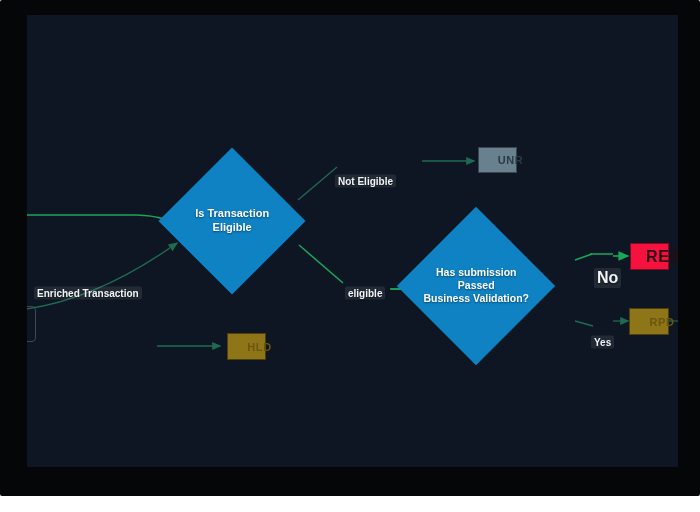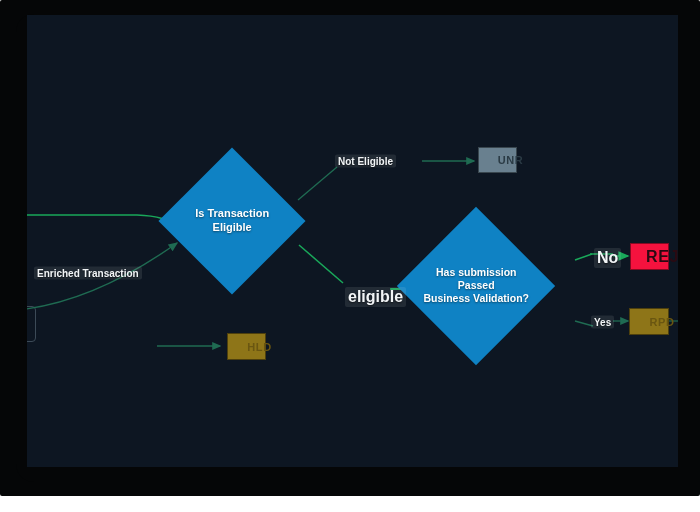--- a/index.html
+++ b/index.html
@@ -51,20 +51,21 @@
   .chip.rej{background:#f5123e;color:#2a0a12;}
 
   
   .edge-label{
     position:absolute;
     color:#f2f5f7;font-weight:bold;
     background:rgba(255,255,255,.09);
     padding:1px 3px;border-radius:2px;
     white-space:nowrap;
     text-shadow:0 1px 2px rgba(0,0,0,.6);
+    margin-top:20px;
   }
 
   svg.edges{position:absolute;left:0;top:0;width:651px;height:452px;overflow:visible;}
 
   
   #clipped-node{
     position:absolute;left:-19px;top:291px;width:26px;height:34px;
     border:1.4px solid #3c4a57;border-radius:4px;background:transparent;
   }
 </style>
@@ -134,21 +135,21 @@
     <div class="node chip rej" style="left:603px;top:228px;width:39px;height:27px;font-size:16px;">
       <span>REJ</span>
     </div>
 
     <div class="node chip rpd" style="left:602px;top:293px;width:40px;height:27px;font-size:11px;text-align:center;">
       <span>RPD</span>
     </div>
 
     <div class="edge-label" style="left:308px;top:146px;font-size:10px;transform:translateY(-50%);">Not Eligible</div>
 
-    <div class="edge-label" style="left:318px;top:282px;font-size:16px;transform:translateY(-50%);">eligible</div>
+    <div class="edge-label" style="left:318px;top:258px;font-size:10px;transform:translateY(-50%);">eligible</div>
 
     <div class="edge-label" style="left:7px;top:258px;font-size:10px;transform:translateY(-50%);">Enriched Transaction</div>
 
 
     <div class="edge-label" style="left:567px;top:243px;font-size:16px;transform:translateY(-50%);">No</div>
 
     <div class="edge-label" style="left:564px;top:307px;font-size:10px;transform:translateY(-50%);">Yes</div>
 
   </div>
 </div>

